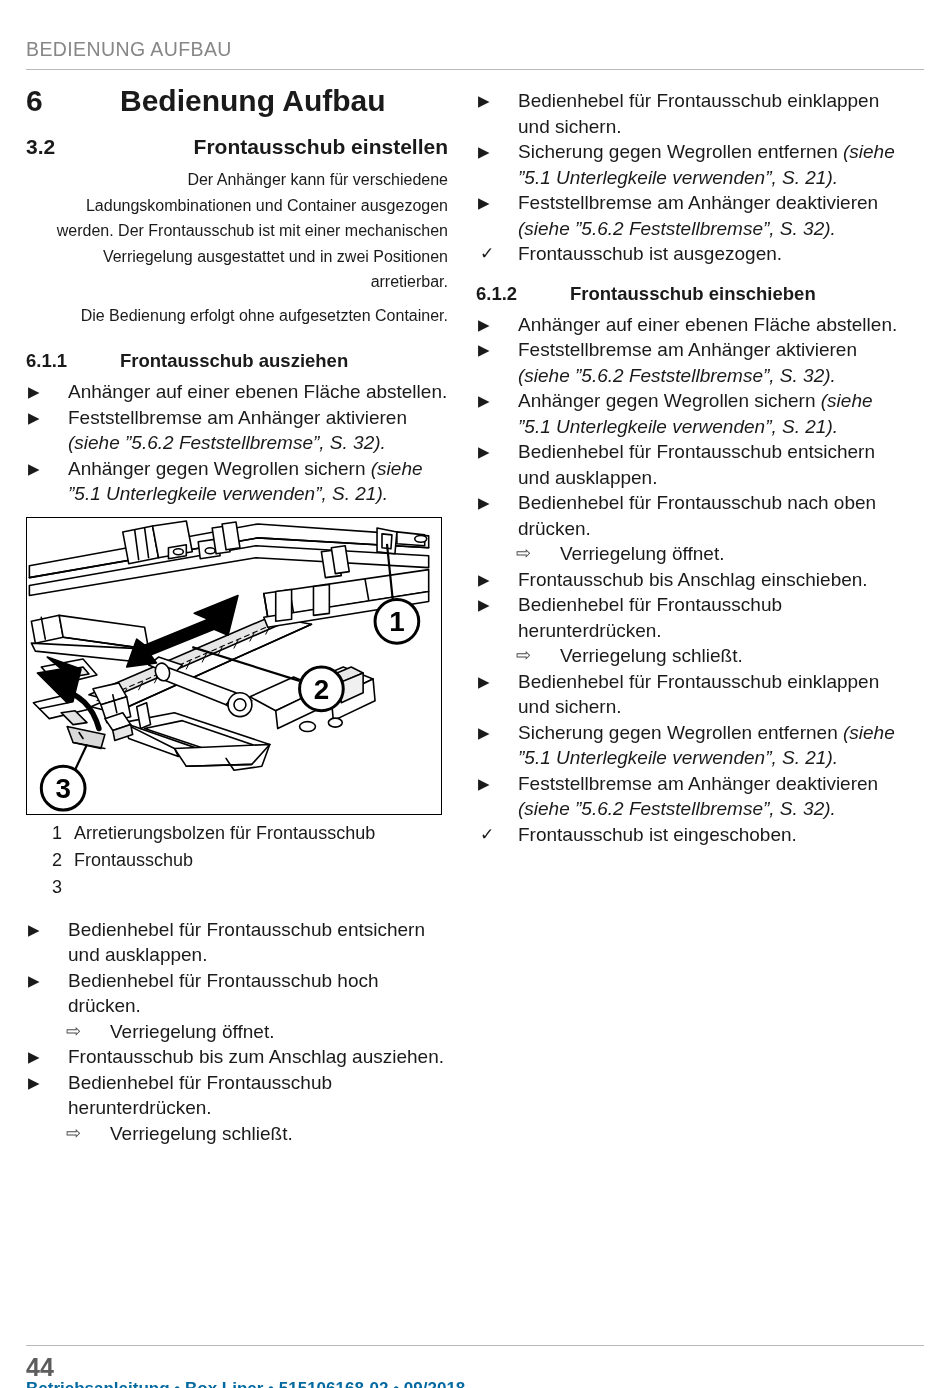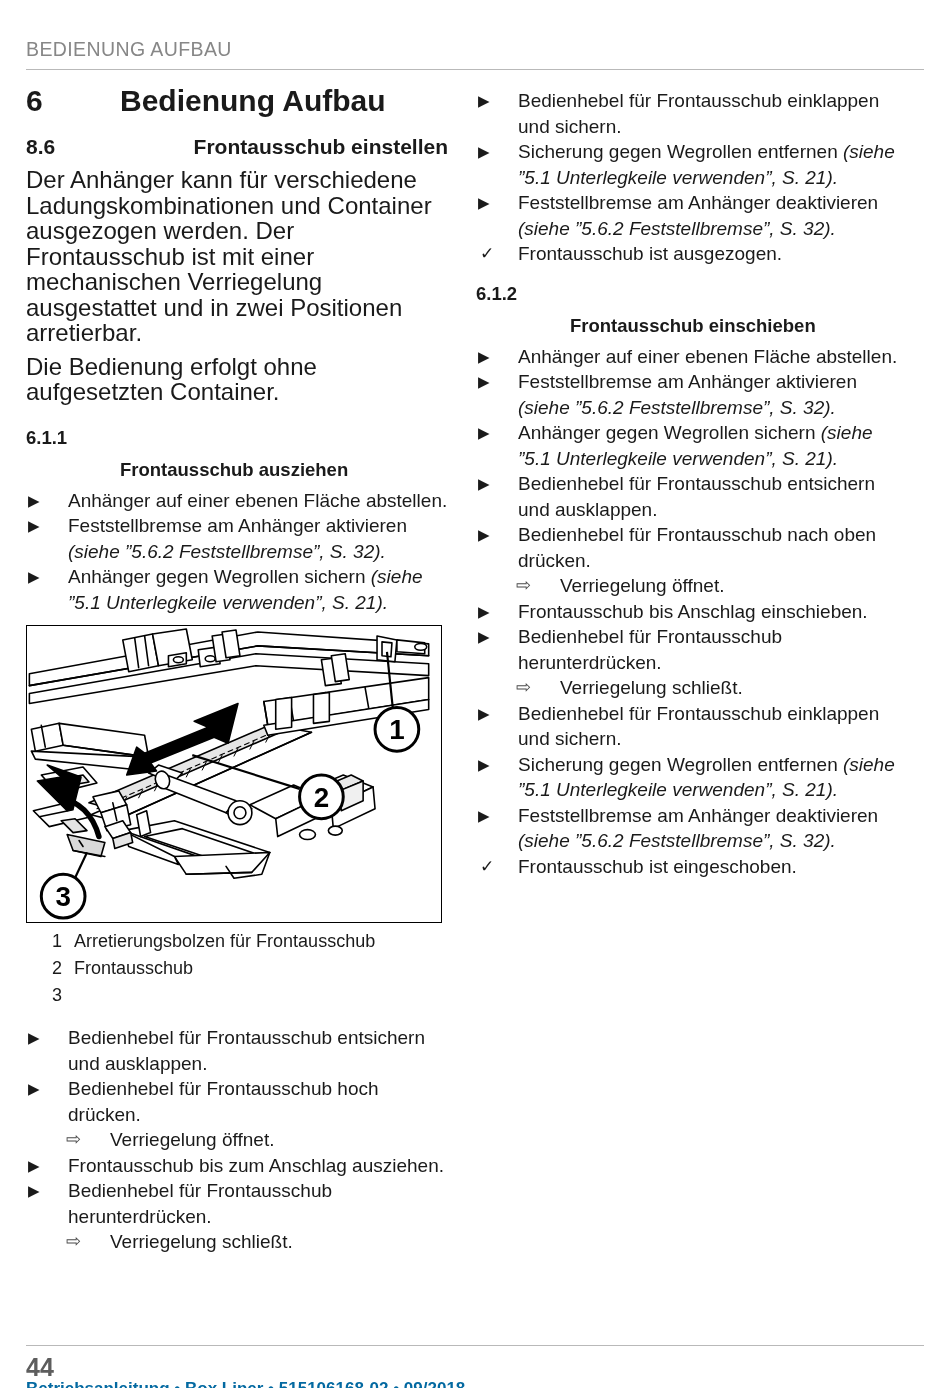--- a/index.html
+++ b/index.html
@@ -48,27 +48,27 @@
     font-size:21px; font-weight:bold; line-height:1.15;
   }
   h2.sec .num { width:94px; flex:none; }
   h2.sec .ttl { flex:1;text-align:right; }
 
   h3.subsec {
     display:flex; margin:0; padding:0;
     font-size:18.5px; font-weight:bold; line-height:1.15;
   }
   h3.subsec .num { width:94px; flex:none; }
-  h3.subsec .ttl { flex:1;margin-top:32px; }
+  h3.subsec .ttl { flex:1; }
 
   
   p.body {
     margin:0; padding:0;
-    font-size:24px; line-height:25.5px;
-    text-align:left;
+    font-size:16px; line-height:25.5px;
+    text-align:right;
   }
 
   
   .li {
     display:flex; align-items:flex-start;
     font-size:19px; line-height:25.5px;
   }
   .li .mk {
     flex:none; width:42px;
     font-size:15px; line-height:25.5px;
@@ -143,21 +143,21 @@
     <div class="col col-left">
 
       <h1 class="chapter">
         <span class="num">6</span>
         <span class="ttl">Bedienung Aufbau</span>
       </h1>
 
       <div class="sp-18"></div>
 
       <h2 class="sec">
-        <span class="num">8.6</span>
+        <span class="num">3.2</span>
         <span class="ttl">Frontausschub einstellen</span>
       </h2>
 
       <div class="sp-8"></div>
 
       <p class="body">Der Anhänger kann für verschiedene Ladungskombinationen und Container ausgezogen werden. Der Frontausschub ist mit einer mechanischen Verriegelung ausgestattet und in zwei Positionen arretierbar.</p>
       <div class="sp-8"></div>
       <p class="body">Die Bedienung erfolgt ohne aufgesetzten Container.</p>
 
       <div class="sp-22"></div>

